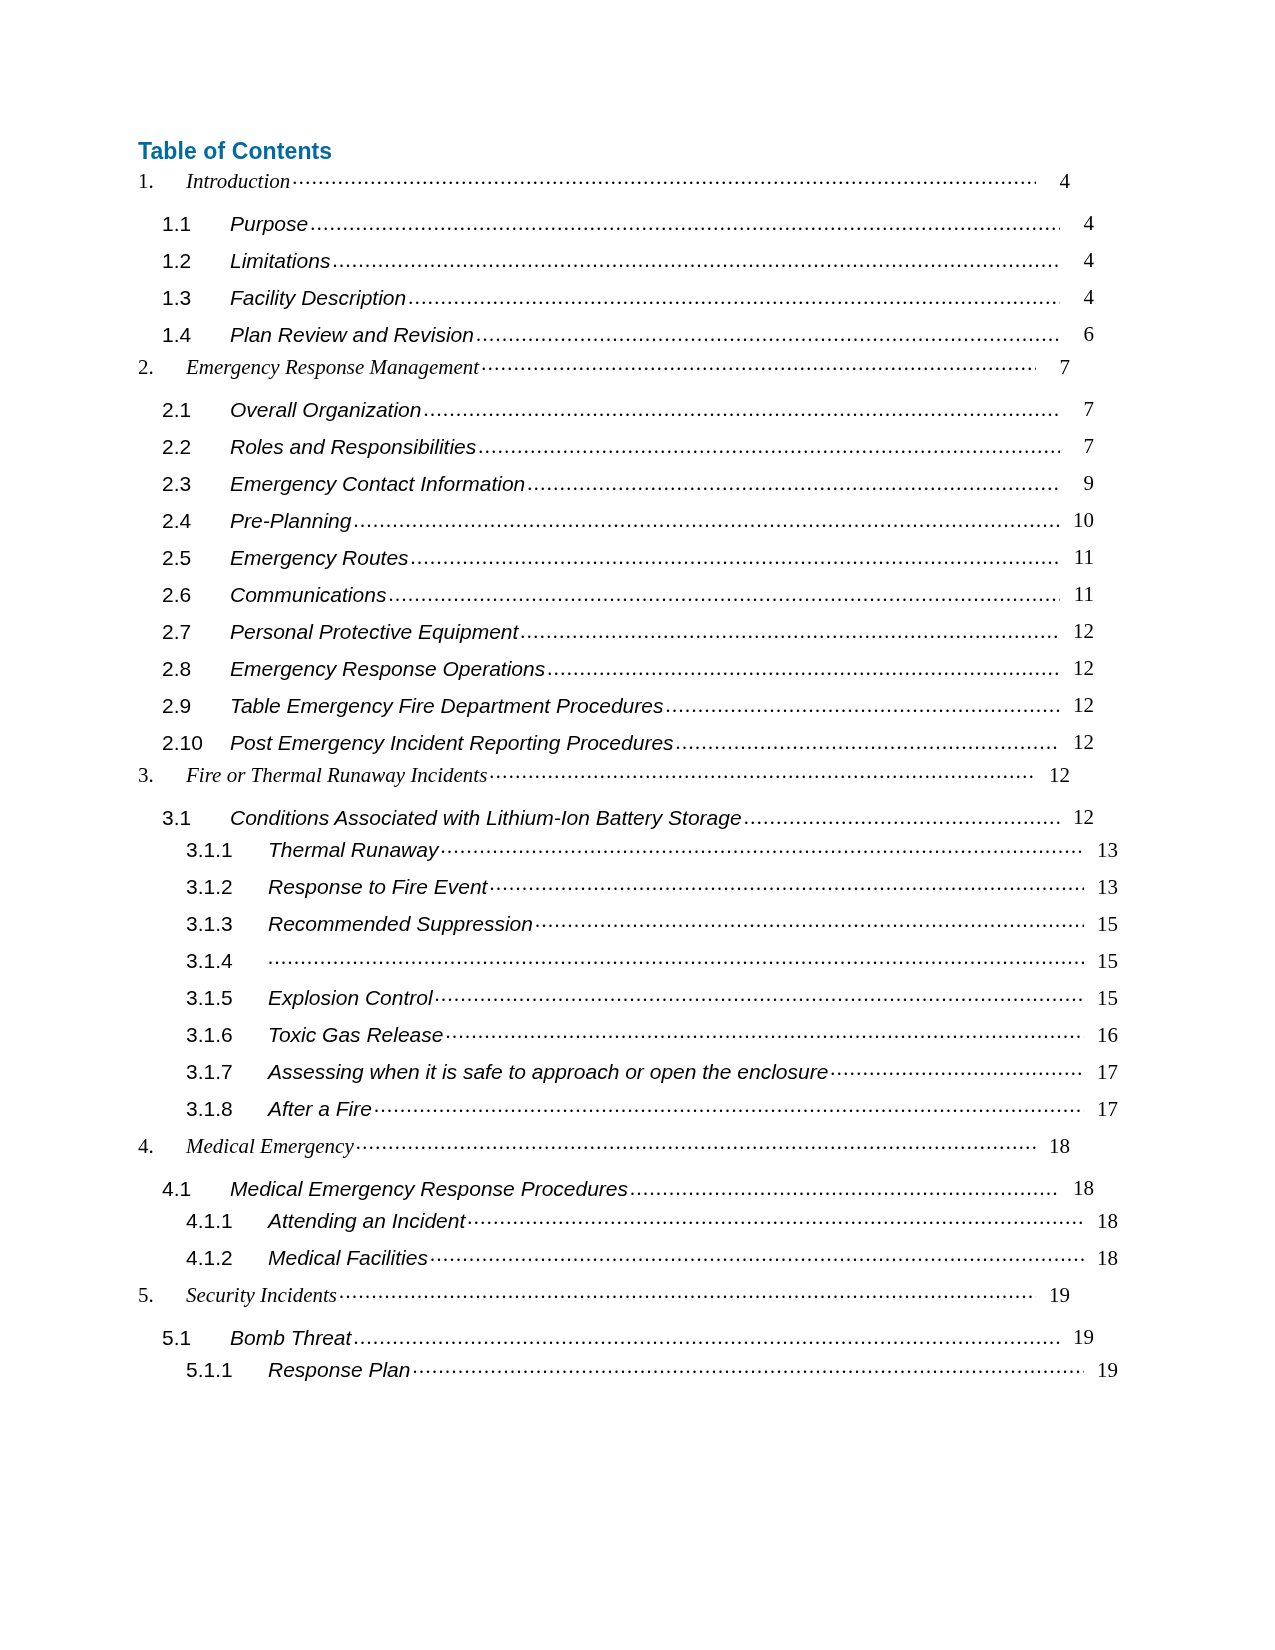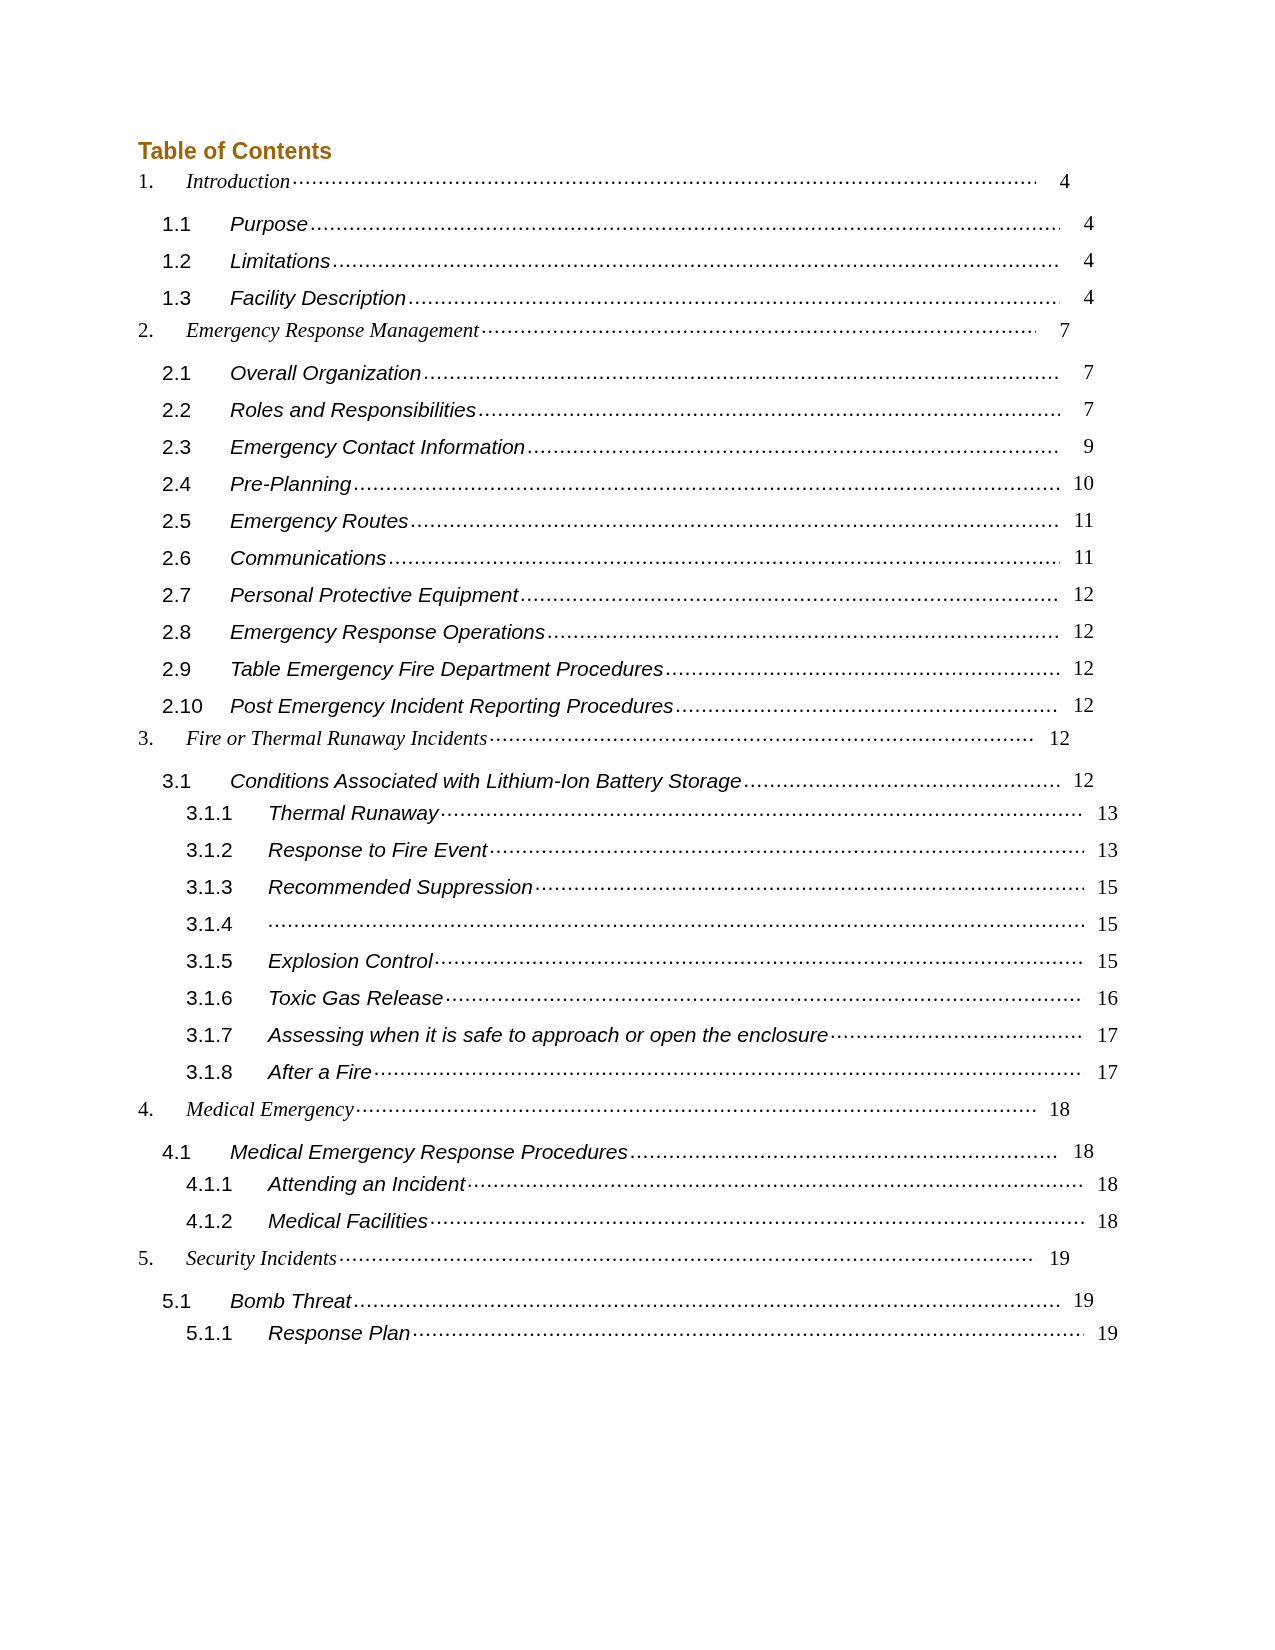--- a/index.html
+++ b/index.html
@@ -107,21 +107,21 @@
   }
   .lvl3 .toc-num { width: 82px; }
   .lvl3 .toc-leader::after { font-size: 20px; letter-spacing: 1.5px; }
 </style>
 </head>
 <body>
 
 <div class="page">
   <div class="content">
 
-    <h1 class="toc-title" style="color: #a16207;">Table of Contents</h1>
+    <h1 class="toc-title" style="color: #0369a1;">Table of Contents</h1>
 
     <div id="toc-list">
         <div class="toc-row lvl1">
           <span class="toc-num">1.</span>
           <span class="toc-label">Introduction</span>
           <span class="toc-leader"></span>
           <span class="toc-page">4</span>
         </div>
         <div class="toc-row lvl2">
           <span class="toc-num">1.1</span>
@@ -134,20 +134,26 @@
           <span class="toc-label">Limitations</span>
           <span class="toc-leader"></span>
           <span class="toc-page">4</span>
         </div>
         <div class="toc-row lvl2">
           <span class="toc-num">1.3</span>
           <span class="toc-label">Facility Description</span>
           <span class="toc-leader"></span>
           <span class="toc-page">4</span>
         </div>
+        <div class="toc-row lvl2">
+          <span class="toc-num">1.4</span>
+          <span class="toc-label">Plan Review and Revision</span>
+          <span class="toc-leader"></span>
+          <span class="toc-page">6</span>
+        </div>
         <div class="toc-row lvl1">
           <span class="toc-num">2.</span>
           <span class="toc-label">Emergency Response Management</span>
           <span class="toc-leader"></span>
           <span class="toc-page">7</span>
         </div>
         <div class="toc-row lvl2">
           <span class="toc-num">2.1</span>
           <span class="toc-label">Overall Organization</span>
           <span class="toc-leader"></span>

